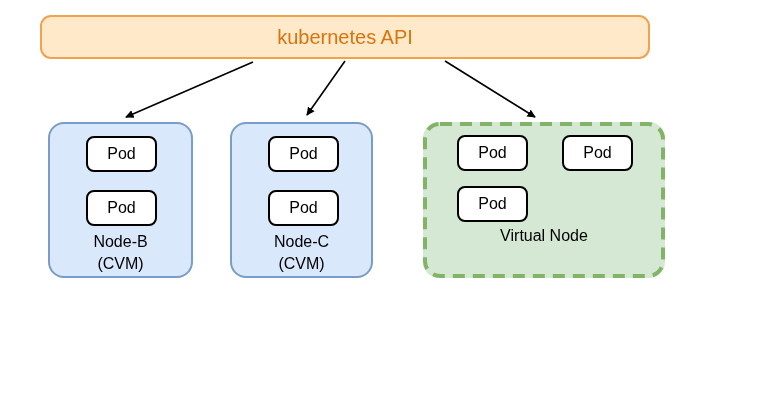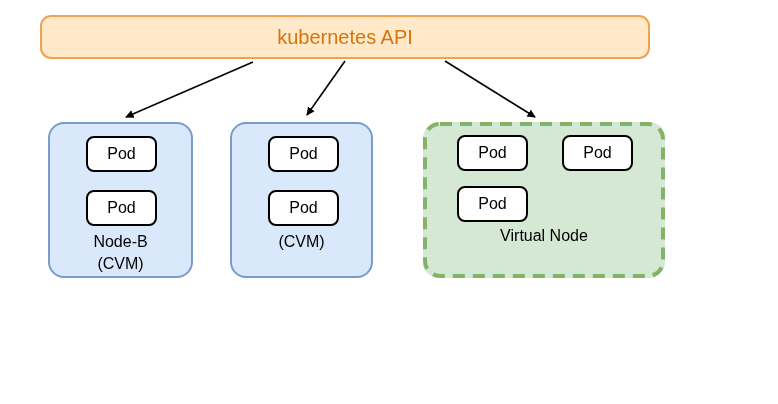--- a/index.html
+++ b/index.html
@@ -155,20 +155,21 @@
   </div>
 
   <div class="node node-cvm node-c">
     <div class="pod row-1">
       <span>Pod</span>
     </div>
     <div class="pod row-2">
       <span>Pod</span>
     </div>
     <div class="node-label">
+      <div class="node-title">Node-C</div>
       <div class="node-subtitle">(CVM)</div>
     </div>
   </div>
 
   <div class="node node-virtual">
     <svg class="dash-border" viewBox="0 0 242 156">
       <rect x="2" y="2" width="238" height="152" rx="15"></rect>
     </svg>
     <div class="pod v-a">
       <span>Pod</span>

